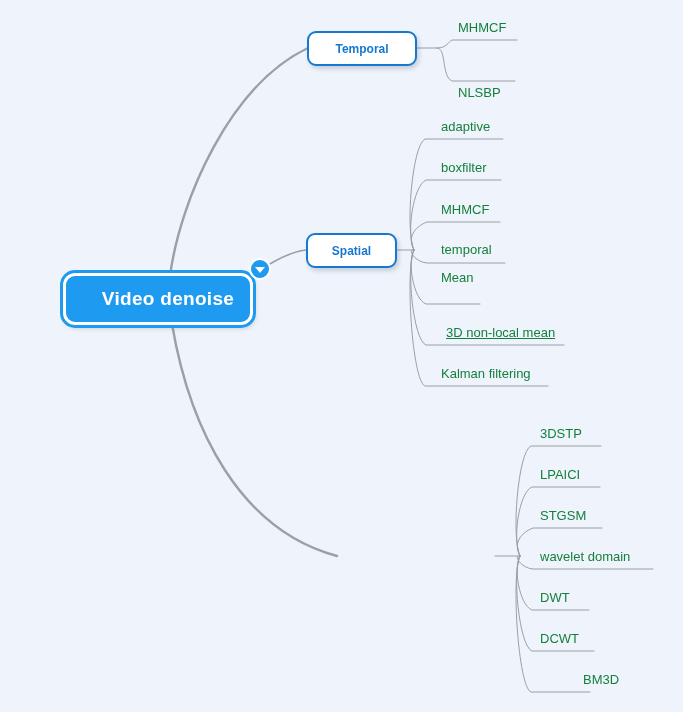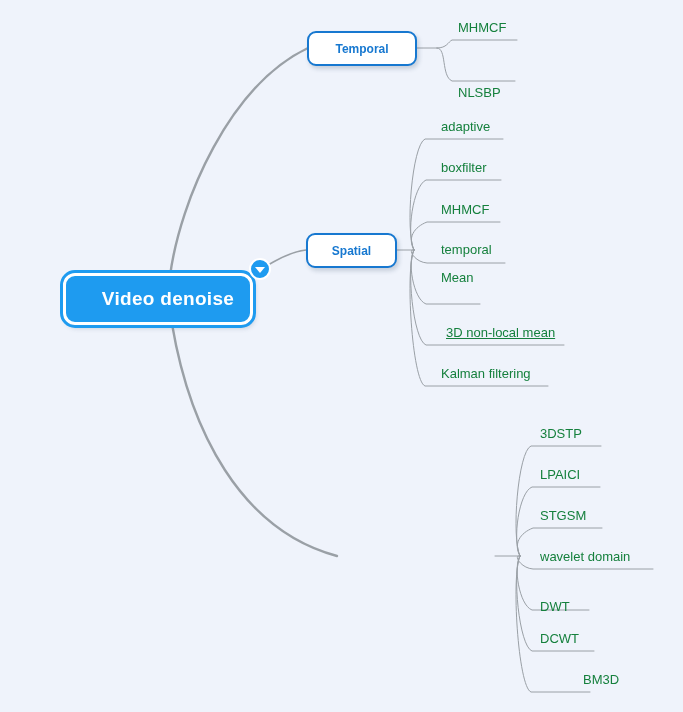--- a/index.html
+++ b/index.html
@@ -192,21 +192,21 @@
   </div>
   <div class="leaf" style="left:540px; top:467px;">
     <span>LPAICI</span>
   </div>
   <div class="leaf" style="left:540px; top:508px;">
     <span>STGSM</span>
   </div>
   <div class="leaf" style="left:540px; top:549px;">
     <span>wavelet domain</span>
   </div>
-  <div class="leaf" style="left:540px; top:590px;margin-top:9px;">
+  <div class="leaf" style="left:540px; top:590px;">
     <span>DWT</span>
   </div>
   <div class="leaf" style="left:540px; top:631px;">
     <span>DCWT</span>
   </div>
   <div class="leaf" style="left:540px; top:672px;margin-left:43px;">
     <span>BM3D</span>
   </div>
 
 </div>

